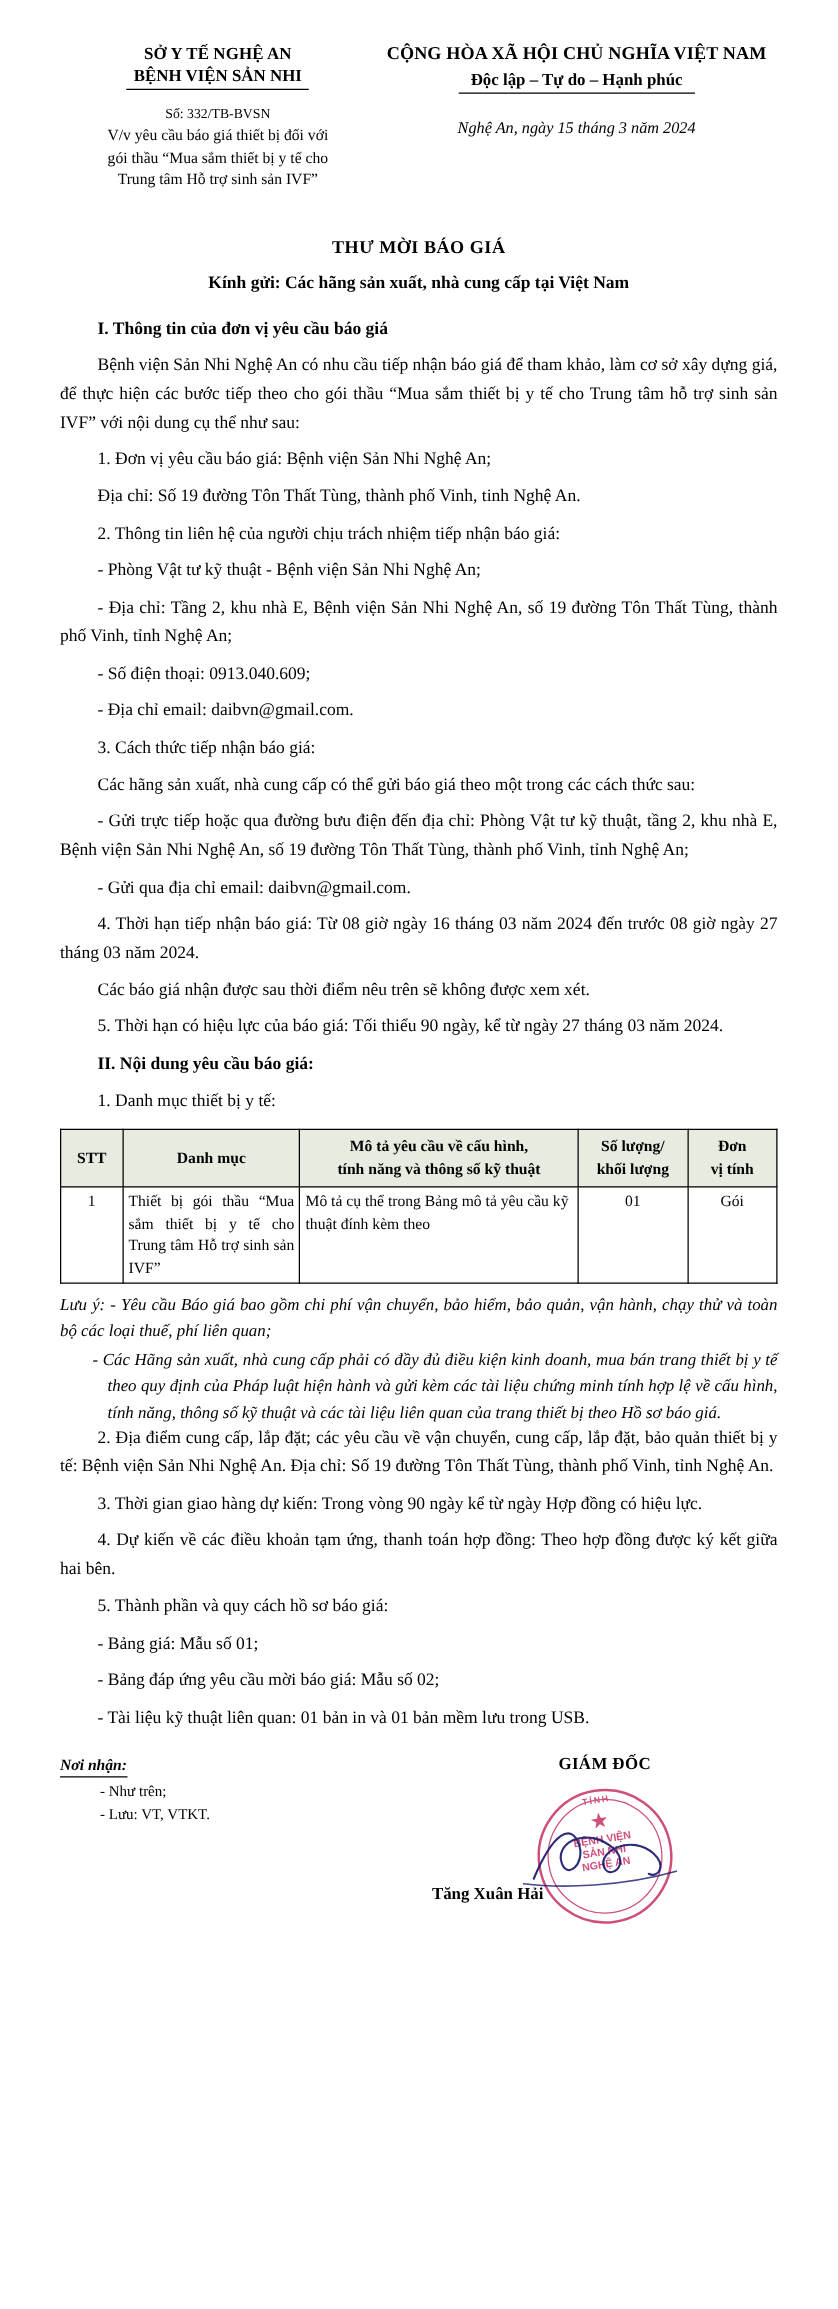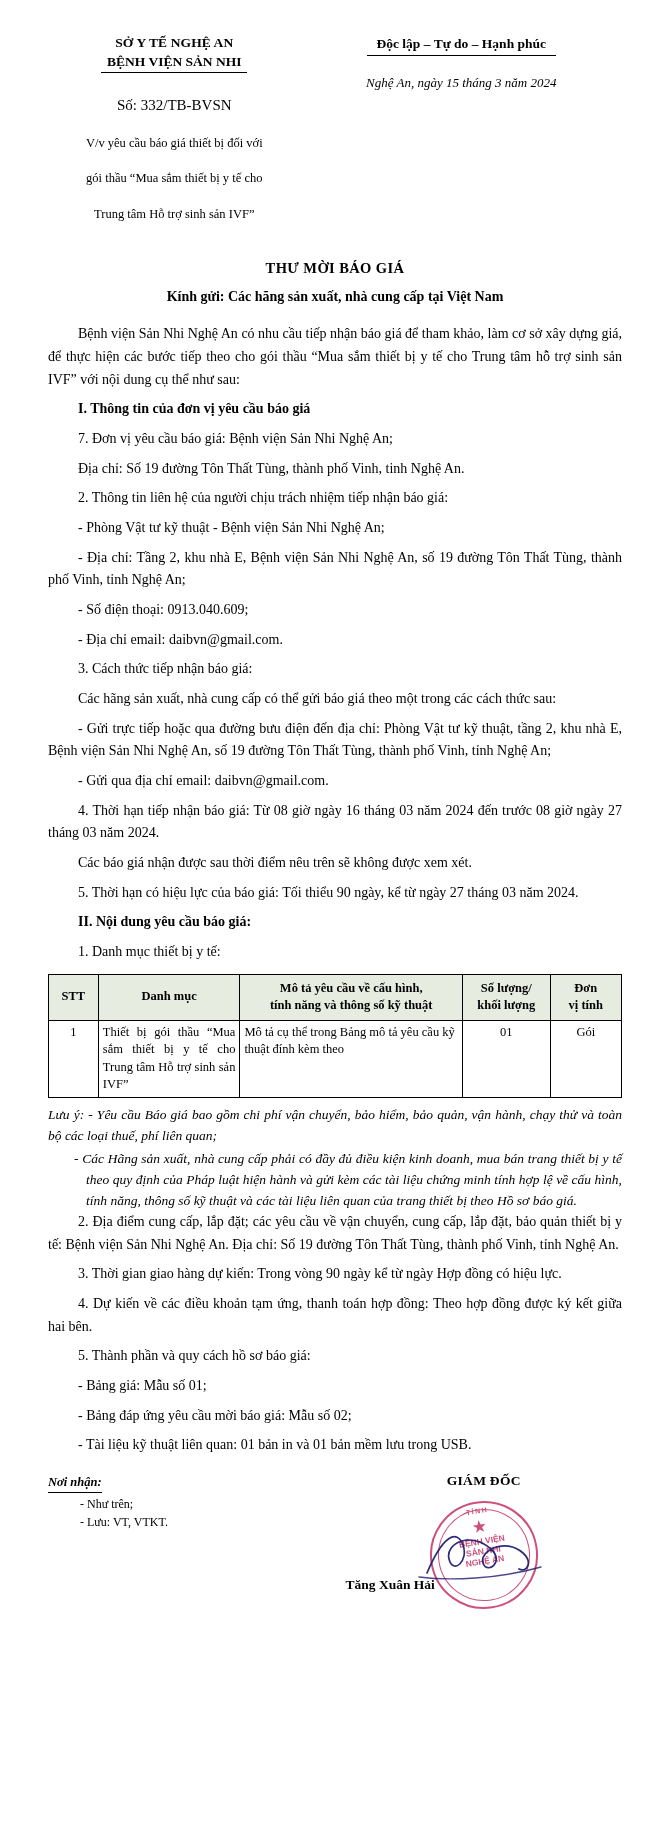--- a/index.html
+++ b/index.html
@@ -62,28 +62,28 @@
   .motto {
     font-size: 13.5px;
     font-weight: bold;
     line-height: 1.4;
     display: inline-block;
     border-bottom: 1.3px solid #000;
     padding: 0 10px 1px 10px;
     margin-top: 1px;
   }
   .docnum {
-    font-size: 15px;
-    margin-top: 22px;
+    font-size: 11px;
+    margin-top: 12px;
     line-height: 1.35;
   }
   .docsubject {
     font-size: 12.5px;
     line-height: 1.32;
-    margin-top: 19px;
+    margin-top: 1px;
     padding: 0 4px;
   }
   .place-date {
     font-size: 13px;
     font-style: italic;
     margin-top: 18px;
     line-height: 1.35;
   }
 
   
@@ -300,36 +300,37 @@
   <div class="doc-header">
     <div class="hdr-left">
       <div class="org-sub">SỞ Y TẾ NGHỆ AN</div>
       <div class="org-main">BỆNH VIỆN SẢN NHI</div>
       <div class="docnum">Số: 332/TB-BVSN</div>
       <div class="docsubject">V/v yêu cầu báo giá thiết bị đối với</div>
       <div class="docsubject">gói thầu “Mua sắm thiết bị y tế cho</div>
       <div class="docsubject">Trung tâm Hỗ trợ sinh sản IVF”</div>
     </div>
     <div class="hdr-right">
+      <div class="nation">CỘNG HÒA XÃ HỘI CHỦ NGHĨA VIỆT NAM</div>
       <div class="motto">Độc lập – Tự do – Hạnh phúc</div>
       <div class="place-date">Nghệ An, ngày 15 tháng 3 năm 2024</div>
     </div>
   </div>
 
   <div class="title-block">
     <div class="doc-title">THƯ MỜI BÁO GIÁ</div>
     <div class="doc-recipient">Kính gửi: Các hãng sản xuất, nhà cung cấp tại Việt Nam</div>
   </div>
 
   <div class="body-block">
 
+    <p class="para heading">I. Thông tin của đơn vị yêu cầu báo giá</p>
+
     <p class="para indent">Bệnh viện Sản Nhi Nghệ An có nhu cầu tiếp nhận báo giá để tham khảo, làm cơ sở xây dựng giá, để thực hiện các bước tiếp theo cho gói thầu “Mua sắm thiết bị y tế cho Trung tâm hỗ trợ sinh sản IVF” với nội dung cụ thể như sau:</p>
-
-    <p class="para heading">I. Thông tin của đơn vị yêu cầu báo giá</p>
-    <p class="para indent">7. Đơn vị yêu cầu báo giá: Bệnh viện Sản Nhi Nghệ An;</p>
+    <p class="para indent">1. Đơn vị yêu cầu báo giá: Bệnh viện Sản Nhi Nghệ An;</p>
     <p class="para indent">Địa chỉ: Số 19 đường Tôn Thất Tùng, thành phố Vinh, tinh Nghệ An.</p>
     <p class="para indent">2. Thông tin liên hệ của người chịu trách nhiệm tiếp nhận báo giá:</p>
     <p class="para indent">- Phòng Vật tư kỹ thuật - Bệnh viện Sản Nhi Nghệ An;</p>
     <p class="para indent">- Địa chỉ: Tầng 2, khu nhà E, Bệnh viện Sản Nhi Nghệ An, số 19 đường Tôn Thất Tùng, thành phố Vinh, tỉnh Nghệ An;</p>
     <p class="para indent">- Số điện thoại: 0913.040.609;</p>
     <p class="para indent">- Địa chỉ email: daibvn@gmail.com.</p>
     <p class="para indent">3. Cách thức tiếp nhận báo giá:</p>
     <p class="para indent">Các hãng sản xuất, nhà cung cấp có thể gửi báo giá theo một trong các cách thức sau:</p>
     <p class="para indent">- Gửi trực tiếp hoặc qua đường bưu điện đến địa chỉ: Phòng Vật tư kỹ thuật, tầng 2, khu nhà E, Bệnh viện Sản Nhi Nghệ An, số 19 đường Tôn Thất Tùng, thành phố Vinh, tỉnh Nghệ An;</p>
     <p class="para indent">- Gửi qua địa chỉ email: daibvn@gmail.com.</p>

